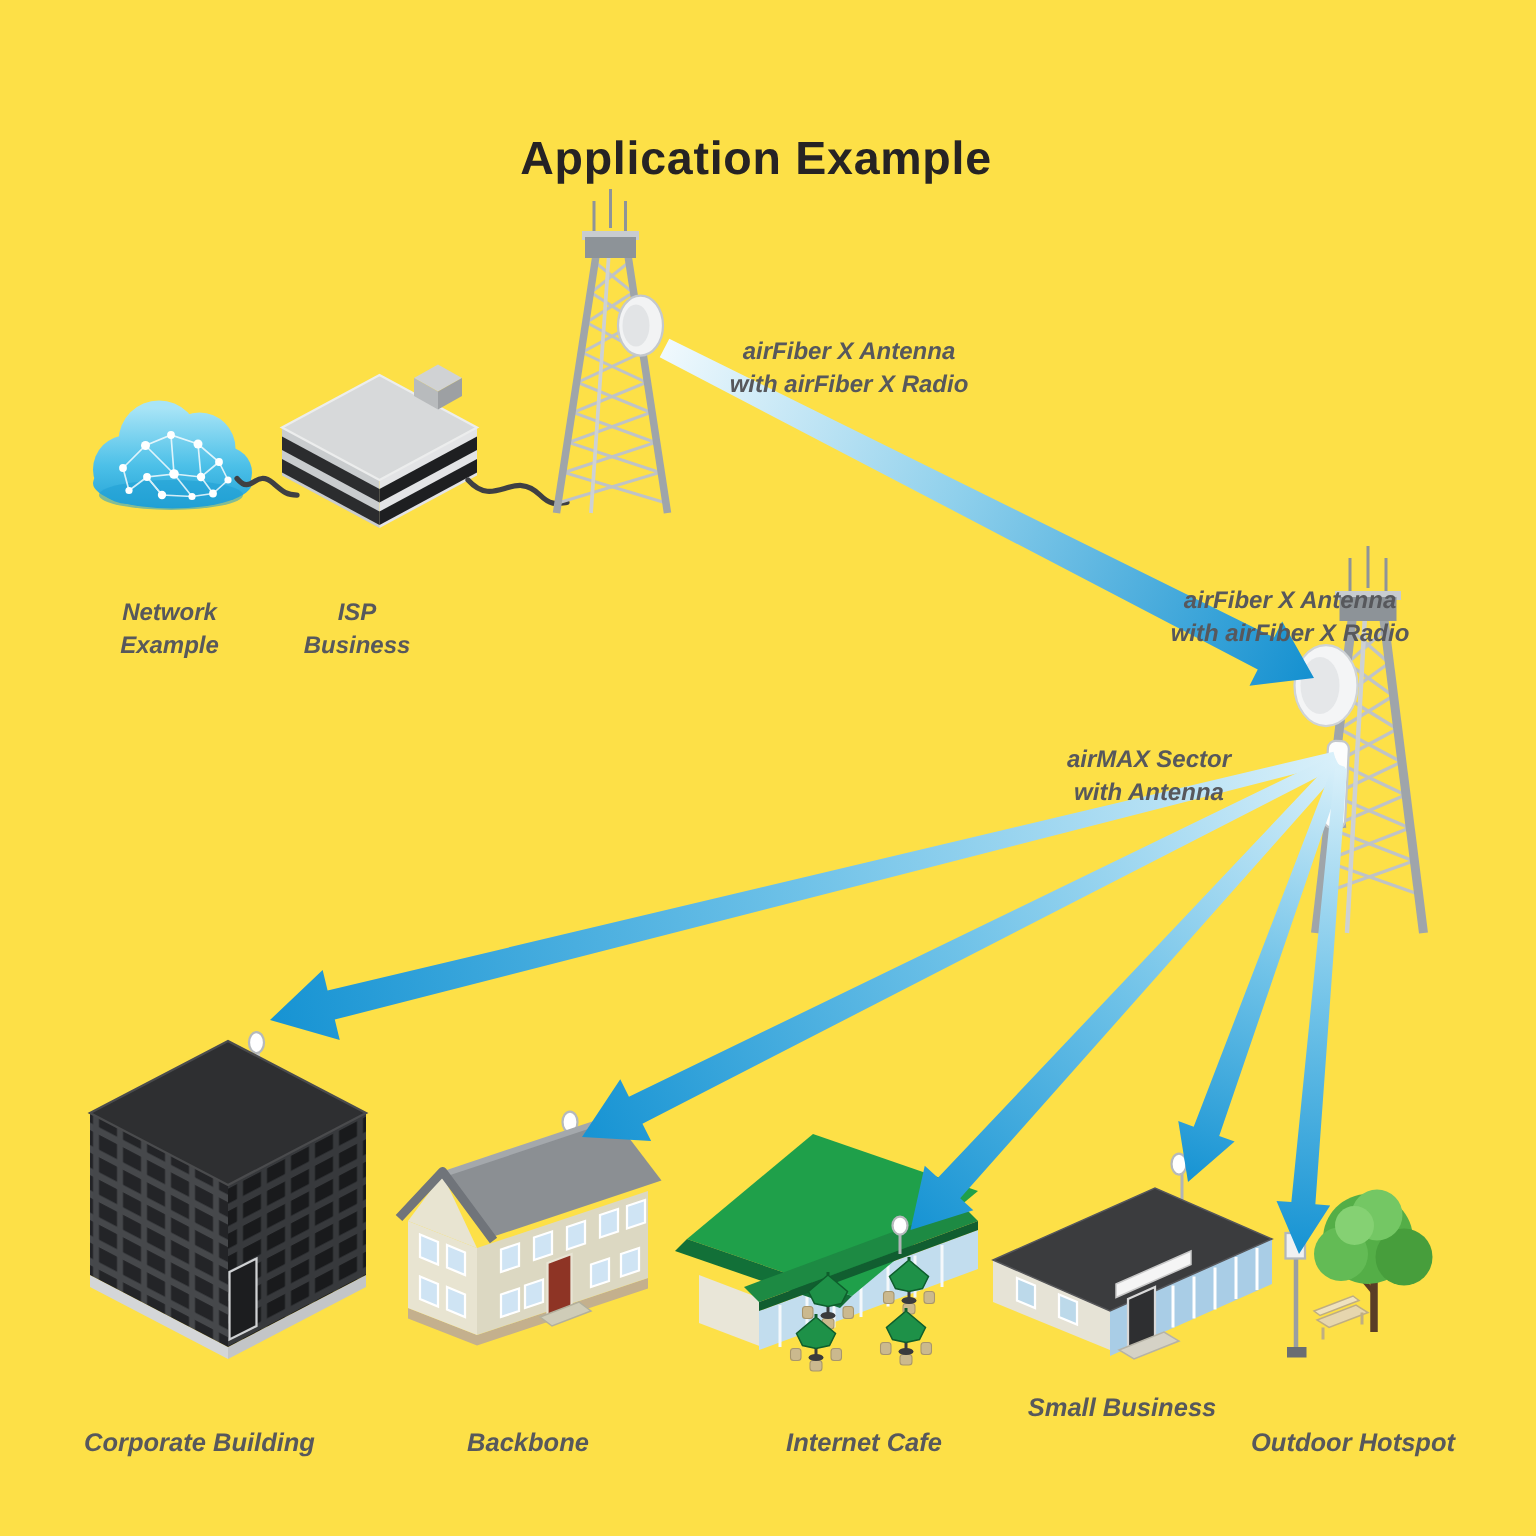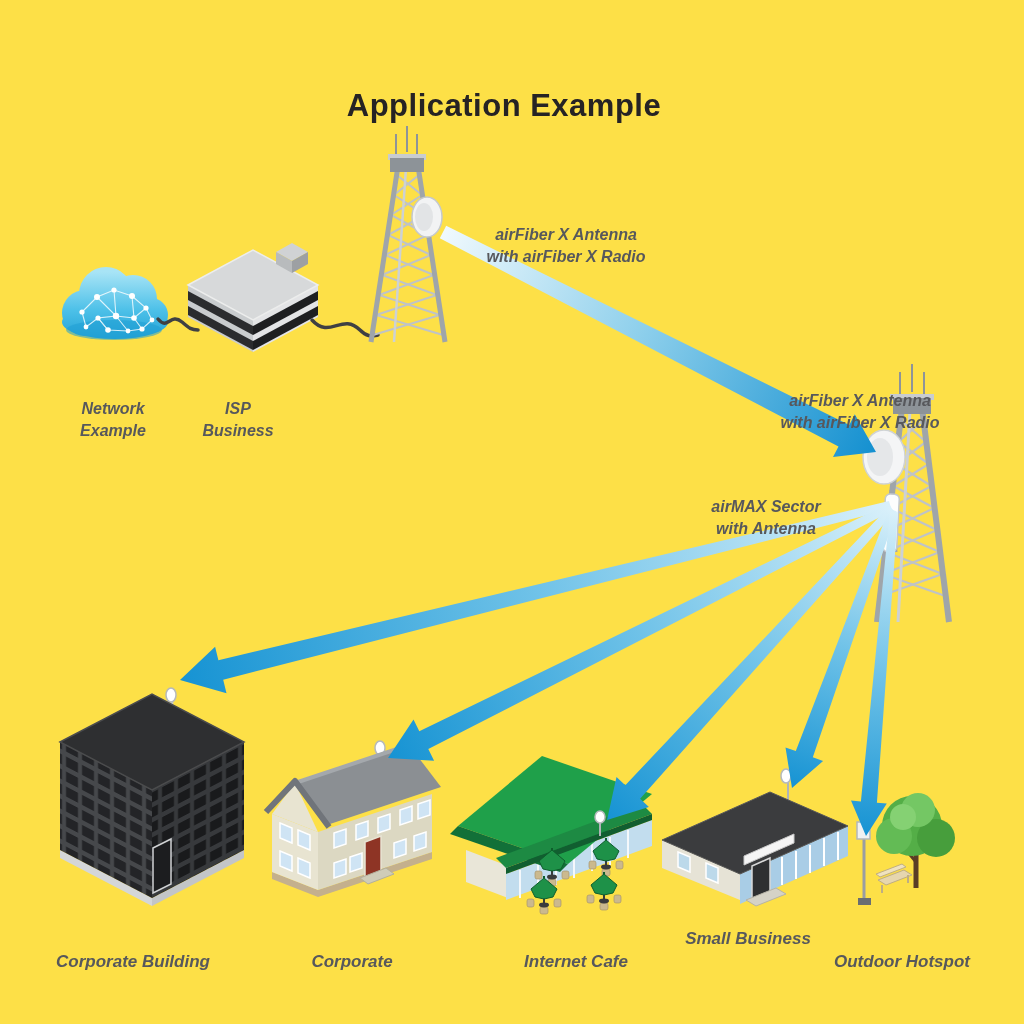--- a/index.html
+++ b/index.html
@@ -302,18 +302,18 @@
   <span>Network</span><br>
   <span>Example</span>
 </div>
 
 <div class="lbl" style="left:238px;top:352px">
   <span>ISP</span><br>
   <span>Business</span>
 </div>
 
 <div class="lbl site-lbl" style="left:133px;top:905px">Corporate Building</div>
-<div class="lbl site-lbl" style="left:352px;top:905px">Corporate</div>
+<div class="lbl site-lbl" style="left:352px;top:905px">Backbone</div>
 <div class="lbl site-lbl" style="left:576px;top:905px">Internet Cafe</div>
 <div class="lbl site-lbl" style="left:748px;top:882px">Small Business</div>
 <div class="lbl site-lbl" style="left:902px;top:905px">Outdoor Hotspot</div>
 
 </div>
 
 </body></html>

